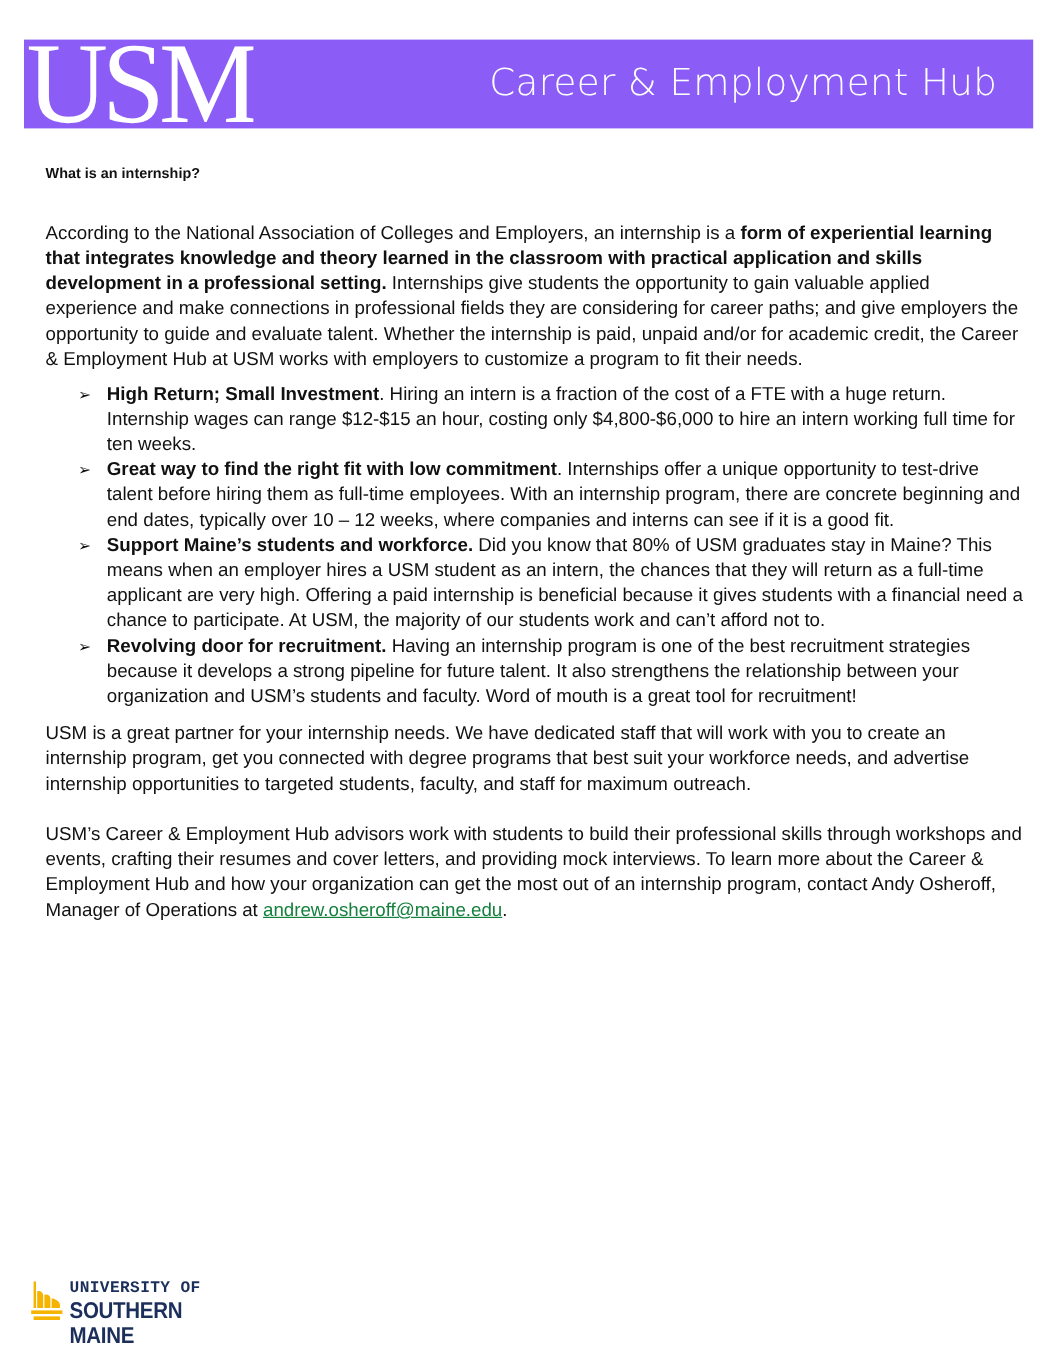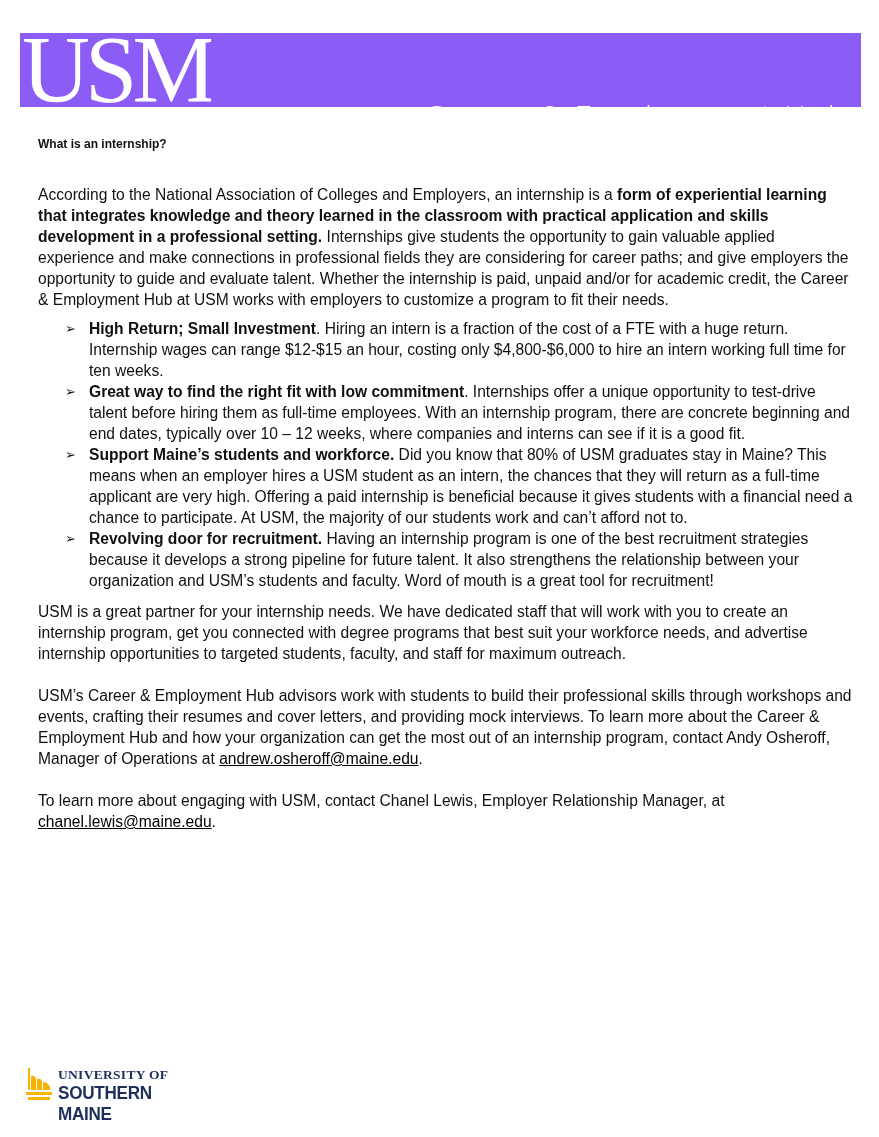--- a/index.html
+++ b/index.html
@@ -12,25 +12,24 @@
       background: #8b5cf6;
     }
     .banner-logo {
       position: absolute; left: 2px; top: -8px;
       font-family: "Liberation Serif", "DejaVu Serif", serif;
       color: #ffffff; font-size: 96px; line-height: 90px; letter-spacing: -5px;
       transform: scaleX(0.98); transform-origin: left;
       height: 82px; overflow: hidden;
     }
     .banner-title {
-      position: absolute; right: 14px; top: 16px;
+      position: absolute; right: 30px; top: 16px;
       font-family: "DejaVu Sans", sans-serif; font-weight: 300;
       color: #ffffff; font-size: 31px; line-height: 40px; letter-spacing: 0.3px;
       font-stretch: condensed;
-      margin-top: 48px;
     }
     .content {
       position: absolute; left: 38px; top: 130px; width: 815px;
     }
     h2 {
       font-size: 12px; font-weight: bold; margin: 0; line-height: 28px;
     }
     p {
       font-size: 15.6px; line-height: 21px; margin: 0;
     }
@@ -42,29 +41,29 @@
     }
     ul.benefits li {
       position: relative; padding-left: 51px; font-size: 15.6px; line-height: 21px;
     }
     .bullet {
       position: absolute; left: 27px; top: 0; font-size: 13px; line-height: 21px;
     }
     .h-start { margin-top: 21px; }
     .p-start1 { margin-top: 10px; }
     .p-gap { margin-top: 21px; }
-    a { color: #000000; text-decoration: underline; }
+    a { color: #15803d; text-decoration: underline; }
     b { font-weight: bold; }
     .footer-logo {
       position: absolute; left: 25px; top: 1066px; height: 40px; width: 200px;
     }
     .footer-mark { position: absolute; left: 0; top: 0; width: 28px; height: 36px; }
     .footer-text1 {
       position: absolute; left: 33px; top: 1px;
-      font-family: Liberation Serif, serif; font-weight: bold;
+      font-family: Liberation Mono, monospace; font-weight: bold;
       color: #1c2f5b; font-size: 13.5px; letter-spacing: 0.3px; line-height: 15px;
     }
     .footer-text2 {
       position: absolute; left: 33px; top: 16px;
       font-family: "Liberation Sans", sans-serif; font-weight: bold;
       color: #1c2f5b; font-size: 19px; line-height: 21px; letter-spacing: -0.3px;
       transform: scaleX(0.9); transform-origin: left;
     }
   </style>
 </head>
@@ -89,21 +88,20 @@
     <li>
       <span class="bullet">➢</span><b>Support Maine’s students and workforce.</b><span> Did you know that 80% of USM graduates stay in Maine? This means when an employer hires a USM student as an intern, the chances that they will return as a full-time applicant are very high. Offering a paid internship is beneficial because it gives students with a financial need a chance to participate. At USM, the majority of our students work and can’t afford not to.</span>
     </li>
     <li>
       <span class="bullet">➢</span><b>Revolving door for recruitment.</b><span> Having an internship program is one of the best recruitment strategies because it develops a strong pipeline for future talent. It also strengthens the relationship between your organization and USM’s students and faculty. Word of mouth is a great tool for recruitment!</span>
     </li>
   </ul>
 
   <p class="p-start1">USM is a great partner for your internship needs. We have dedicated staff that will work with you to create an internship program, get you connected with degree programs that best suit your workforce needs, and advertise internship opportunities to targeted students, faculty, and staff for maximum outreach.</p>
   <p class="p-gap"><span>USM’s Career &amp; Employment Hub advisors work with students to build their professional skills through workshops and events, crafting their resumes and cover letters, and providing mock interviews. To learn more about the Career &amp; Employment Hub and how your organization can get the most out of an internship program, contact Andy Osheroff, Manager of Operations at </span><a>andrew.osheroff@maine.edu</a><span>.</span></p>
-  <p class="p-gap"><span>To learn more about engaging with USM, contact Chanel Lewis, Employer Relationship Manager, at </span><a>chanel.lewis@maine.edu</a><span>.</span></p>
 </div>
 
 <div class="footer-logo">
   <svg class="footer-mark" viewBox="0 0 28 36">
     <path d="M3 2 L5 2 L5 24 L3 24 Z" fill="#f5b400"></path>
     <path d="M6 10 C9 9 11 11 11 14 L11 24 L6 24 Z" fill="#f5b400"></path>
     <path d="M12 13 C15 12 17 14 17 16 L17 24 L12 24 Z" fill="#f5b400"></path>
     <path d="M18 16 C21 16 24 18 25 21 L25 24 L18 24 Z" fill="#f5b400"></path>
     <rect x="1" y="26" width="26" height="3" fill="#f5b400"></rect>
     <rect x="3" y="31" width="22" height="3" fill="#f5b400"></rect>

